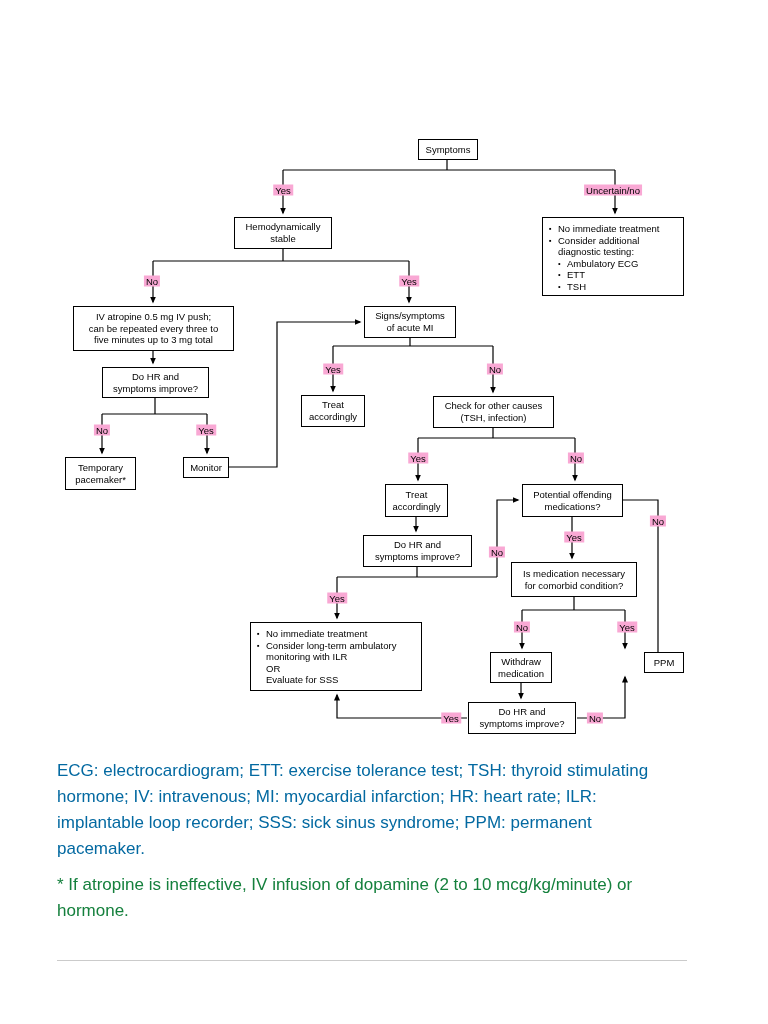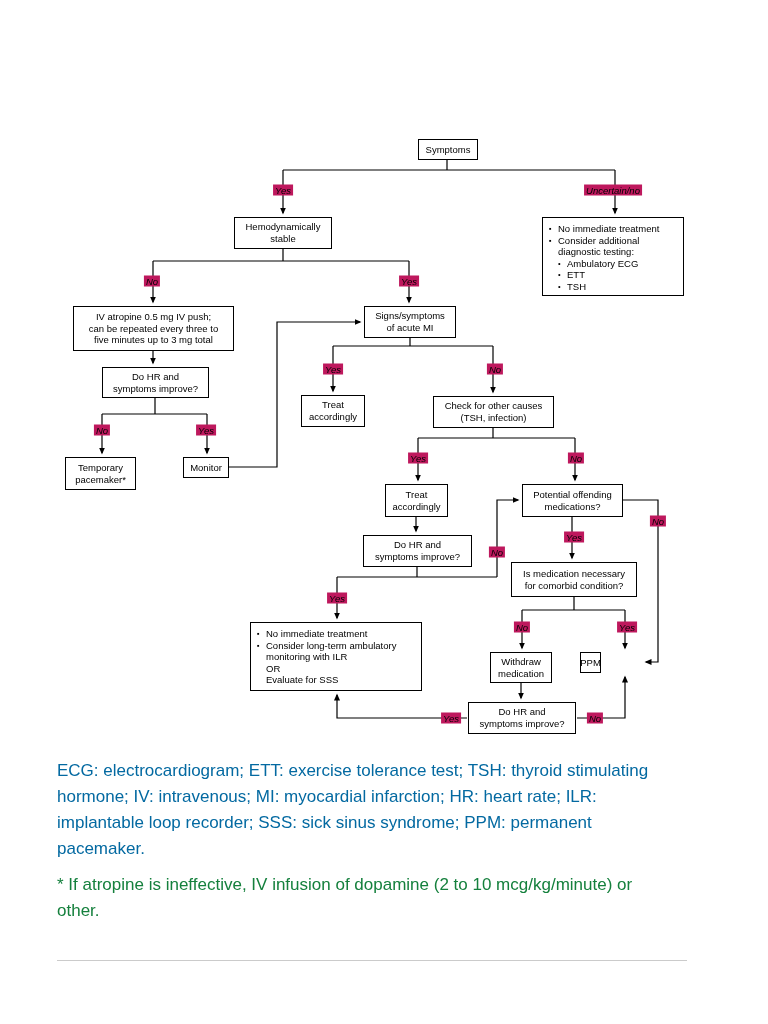--- a/index.html
+++ b/index.html
@@ -12,21 +12,21 @@
   .node { position:absolute; z-index:2; border:1.5px solid #000; background:#fff;
           display:flex; flex-direction:column; align-items:center; justify-content:center;
           text-align:right; font-size:9.5px; line-height:1.22; color:#000; }
   .node.bullets { align-items:stretch; justify-content:flex-start; text-align:left;
                   padding:5px 3px 3px 6px; }
   .bl { display:flex; align-items:flex-start; }
   .bl .bu { flex:0 0 9px; font-size:7.5px; line-height:1.55; }
   .bl.cont { padding-left:9px; }
   .bl.ind { padding-left:9px; }
   .elabel { position:absolute; z-index:3; transform:translate(-50%,-50%);
-            background:#be185d; padding:0 2px; font-size:9.5px; color:#000; white-space:nowrap;font-style:italic; }
+            background:#f9a8d4; padding:0 2px; font-size:9.5px; color:#000; white-space:nowrap; }
   .abbrev { position:absolute; left:57px; top:758px; font-size:17px; line-height:26px; color:#0369a1; }
   .footnote { position:absolute; left:57px; top:872px; font-size:17px; line-height:26px; color:#15803d; }
   .divider { position:absolute; left:57px; top:960px; width:630px; border-top:1px solid #cbcbcb; }
 </style>
 </head>
 <body>
 
 <div class="page">
 
 
@@ -178,21 +178,21 @@
       <div class="bl cont">
           <span>Evaluate for SSS</span>
         </div>
     </div>
 
     <div class="node" style="left:490px;top:652px;width:62px;height:31px">
       <div>Withdraw</div>
       <div>medication</div>
     </div>
 
-    <div class="node" style="left:580px;top:652px;width:21px;height:21px">
+    <div class="node" style="left:644px;top:652px;width:40px;height:21px">
       <div>PPM</div>
     </div>
 
     <div class="node" style="left:468px;top:702px;width:108px;height:32px">
       <div>Do HR and</div>
       <div>symptoms improve?</div>
     </div>
 
     <span class="elabel" style="left:283px;top:190px">Yes</span>
     <span class="elabel" style="left:613px;top:190px">Uncertain/no</span>
@@ -216,17 +216,17 @@
 
   <div class="abbrev">
     <div>ECG: electrocardiogram; ETT: exercise tolerance test; TSH: thyroid stimulating</div>
     <div>hormone; IV: intravenous; MI: myocardial infarction; HR: heart rate; ILR:</div>
     <div>implantable loop recorder; SSS: sick sinus syndrome; PPM: permanent</div>
     <div>pacemaker.</div>
   </div>
 
   <div class="footnote">
     <div>* If atropine is ineffective, IV infusion of dopamine (2 to 10 mcg/kg/minute) or</div>
-    <div>other.</div>
+    <div>hormone.</div>
   </div>
 
   <div class="divider"></div>
 </div>
 
 </body></html>

